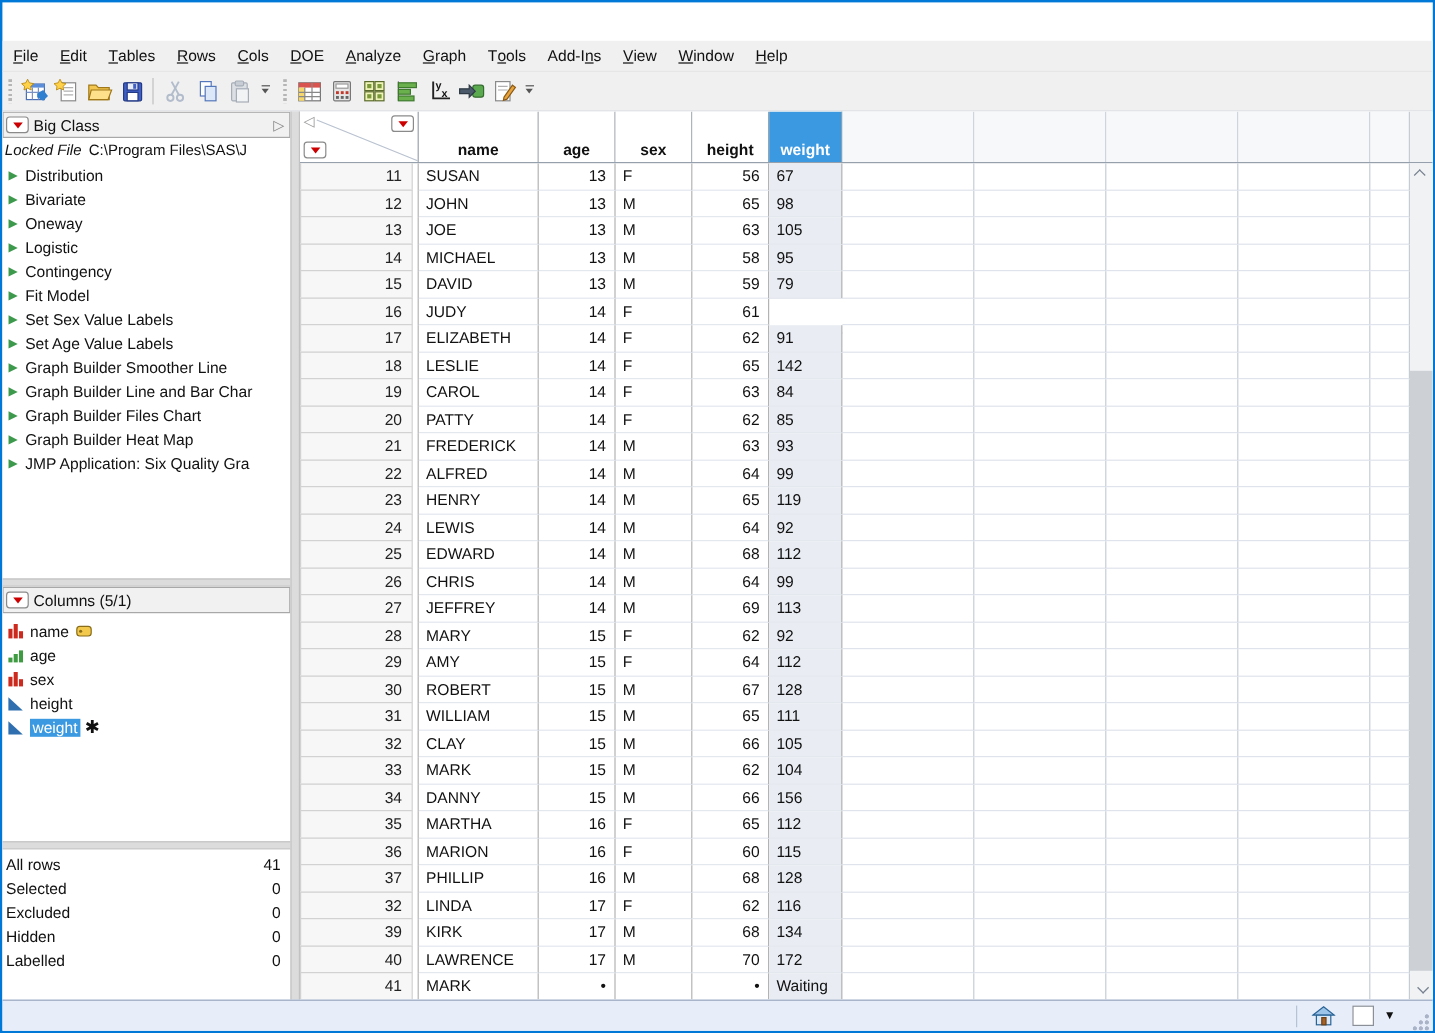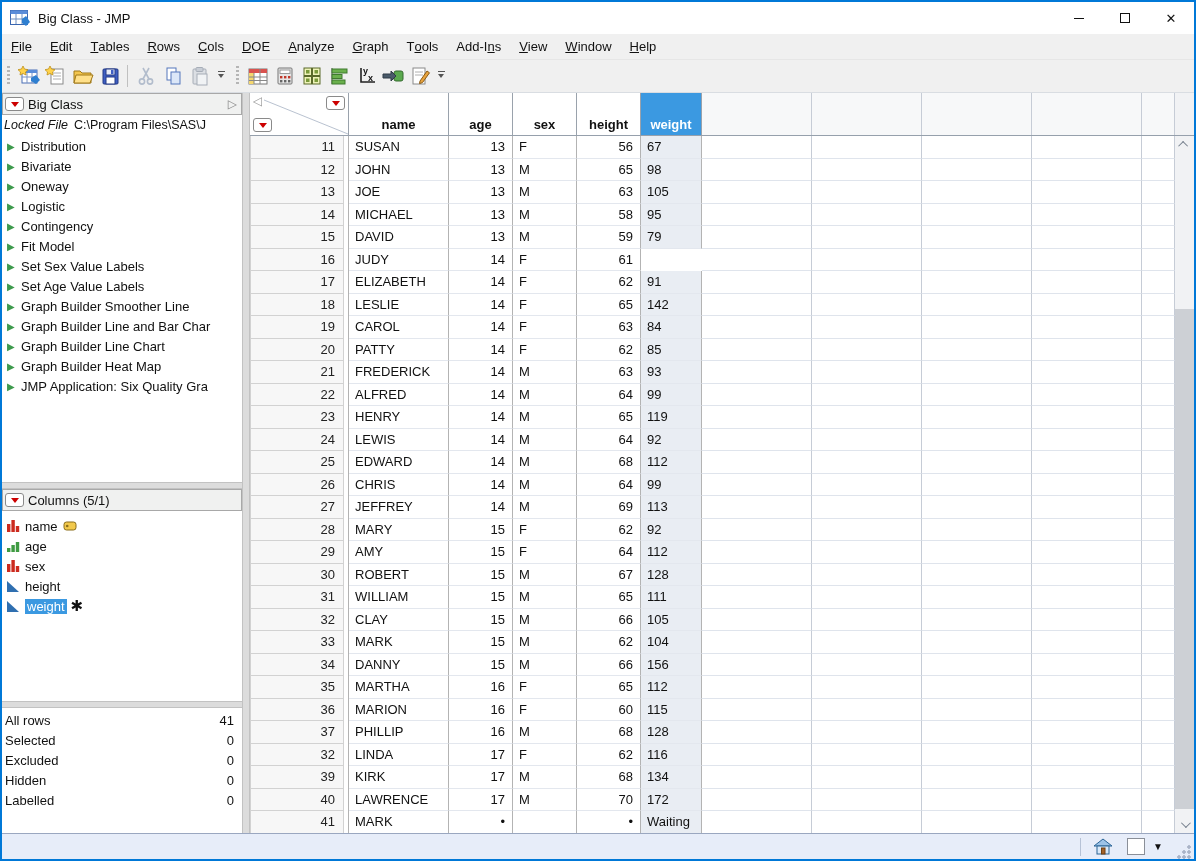--- a/index.html
+++ b/index.html
@@ -130,42 +130,20 @@
                radial-gradient(circle at 7px 12px,  #aab4c8 1.5px, transparent 2px),
                radial-gradient(circle at 12px 2px,  #aab4c8 1.5px, transparent 2px),
                radial-gradient(circle at 7px 7px,   #aab4c8 1.5px, transparent 2px),
                radial-gradient(circle at 2px 12px,  #aab4c8 1.5px, transparent 2px); }
 </style>
 </head>
 <body>
 
 <div class="window">
 
-  <div class="titlebar">
-    <svg class="app-icon" viewBox="0 0 20 16">
-      <rect x="0.5" y="0.5" width="17" height="14" fill="#fff" stroke="#3a66b0"></rect>
-      <rect x="0.5" y="0.5" width="17" height="3.5" fill="#5b8dd9"></rect>
-      <line x1="6" y1="4" x2="6" y2="14" stroke="#6f8fc0"></line>
-      <line x1="12" y1="4" x2="12" y2="14" stroke="#6f8fc0"></line>
-      <line x1="0.5" y1="9" x2="17.5" y2="9" stroke="#6f8fc0"></line>
-      <polygon points="12,9 16,6 20,12 16,16 12,13" fill="#2f7fd0"></polygon>
-    </svg>
-    <span class="title-text">Big Class - JMP</span>
-    <div class="win-controls">
-      <div class="win-btn">
-          <span class="glyph-min"></span>
-        </div>
-      <div class="win-btn">
-          <span class="glyph-max"></span>
-        </div>
-      <div class="win-btn">
-          <span class="glyph-close">✕</span>
-        </div>
-    </div>
-  </div>
 
   <div class="menubar" id="menubar">
       <div class="menu-item"><u>F</u>ile</div>
       <div class="menu-item"><u>E</u>dit</div>
       <div class="menu-item"><u>T</u>ables</div>
       <div class="menu-item"><u>R</u>ows</div>
       <div class="menu-item"><u>C</u>ols</div>
       <div class="menu-item"><u>D</u>OE</div>
       <div class="menu-item"><u>A</u>nalyze</div>
       <div class="menu-item"><u>G</u>raph</div>
@@ -405,21 +383,21 @@
             <div class="script-item">
               <span class="play-ico">▶</span>
               <span>Graph Builder Smoother Line</span>
             </div>
             <div class="script-item">
               <span class="play-ico">▶</span>
               <span>Graph Builder Line and Bar Char</span>
             </div>
             <div class="script-item">
               <span class="play-ico">▶</span>
-              <span>Graph Builder Line Chart</span>
+              <span>Graph Builder Files Chart</span>
             </div>
             <div class="script-item">
               <span class="play-ico">▶</span>
               <span>Graph Builder Heat Map</span>
             </div>
             <div class="script-item">
               <span class="play-ico">▶</span>
               <span>JMP Application: Six Quality Gra</span>
             </div>
           </div>

